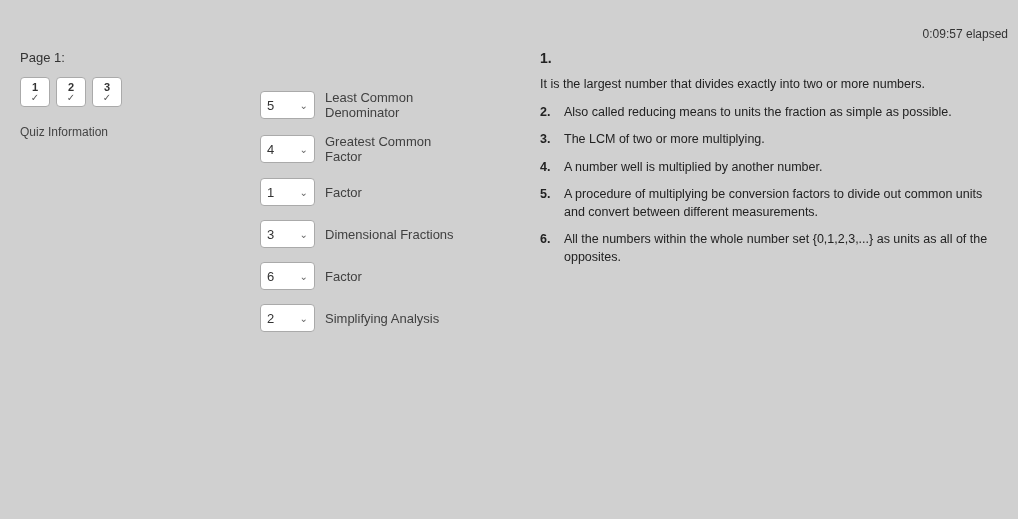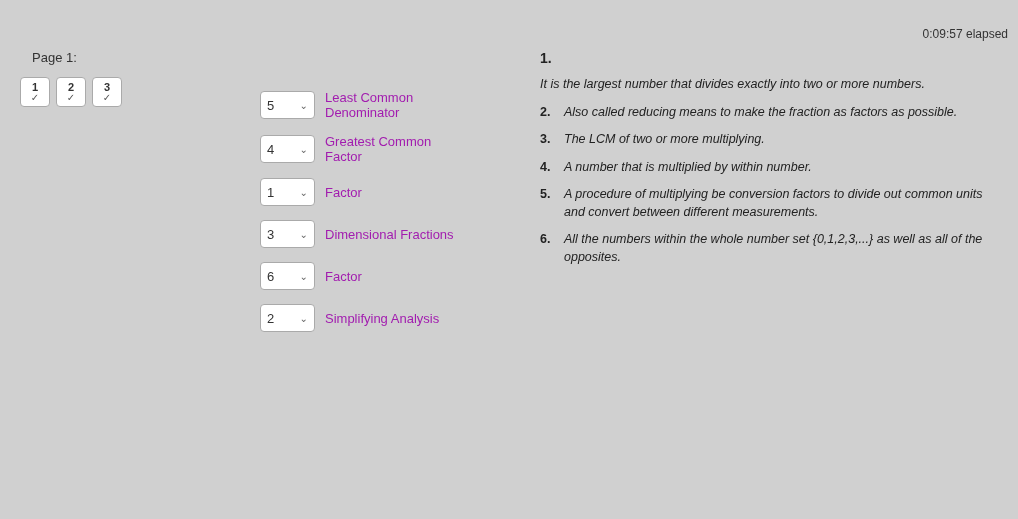--- a/index.html
+++ b/index.html
@@ -30,21 +30,20 @@
       gap: 20px;
     }
     .left-panel {
       width: 220px;
       flex-shrink: 0;
     }
     .page-label {
       font-size: 13px;
       color: #333;
       margin-bottom: 12px;
-      margin-left: 12px;
     }
     .check-badges {
       display: flex;
       gap: 6px;
       margin-bottom: 18px;
     }
     .check-badge {
       width: 30px;
       height: 30px;
       border: 1px solid #aaa;
@@ -90,21 +89,21 @@
       font-size: 13px;
       color: #333;
       cursor: pointer;
     }
     .dropdown-box .chevron {
       font-size: 10px;
       color: #666;
     }
     .term-label {
       font-size: 13px;
-      color: #a21caf;
+      color: #404040;
     }
     .right-panel {
       flex: 1;
       display: flex;
       flex-direction: column;
       gap: 0;
     }
     .question-number-header {
       font-size: 14px;
       font-weight: bold;
@@ -118,21 +117,20 @@
       font-size: 12.5px;
       color: #222;
       line-height: 1.4;
     }
     .def-num {
       font-weight: bold;
       min-width: 18px;
     }
     .def-text {
       flex: 1;
-      font-style: italic;
     }
   </style>
 </head>
 <body>
 
 <div class="top-bar">
   <span>0:09:57 elapsed</span>
 </div>
 
 <div class="main-container">
@@ -146,20 +144,21 @@
       </div>
       <div class="check-badge">
         <span class="num">2</span>
         <span class="chk">✓</span>
       </div>
       <div class="check-badge">
         <span class="num">3</span>
         <span class="chk">✓</span>
       </div>
     </div>
+    <div class="quiz-info">Quiz Information</div>
   </div>
 
   <div class="center-panel">
 
     <div class="dropdown-row">
       <div class="dropdown-box">
         <span>5</span>
         <span class="chevron">⌄</span>
       </div>
       <span class="term-label">Least Common<br>Denominator</span>
@@ -211,38 +210,38 @@
     <div class="question-number-header">
       <span>1.</span>
     </div>
 
     <div class="definition-item">
       <span class="def-text">It is the largest number that divides exactly into two or more numbers.</span>
     </div>
 
     <div class="definition-item">
       <span class="def-num">2.</span>
-      <span class="def-text">Also called reducing means to make the fraction as factors as possible.</span>
+      <span class="def-text">Also called reducing means to units the fraction as simple as possible.</span>
     </div>
 
     <div class="definition-item">
       <span class="def-num">3.</span>
       <span class="def-text">The LCM of two or more multiplying.</span>
     </div>
 
     <div class="definition-item">
       <span class="def-num">4.</span>
-      <span class="def-text">A number that is multiplied by within number.</span>
+      <span class="def-text">A number well is multiplied by another number.</span>
     </div>
 
     <div class="definition-item">
       <span class="def-num">5.</span>
       <span class="def-text">A procedure of multiplying be conversion factors to divide out common units and convert between different measurements.</span>
     </div>
 
     <div class="definition-item">
       <span class="def-num">6.</span>
-      <span class="def-text">All the numbers within the whole number set {0,1,2,3,...} as well as all of the opposites.</span>
+      <span class="def-text">All the numbers within the whole number set {0,1,2,3,...} as units as all of the opposites.</span>
     </div>
 
   </div>
 
 </div>
 
 </body></html>

